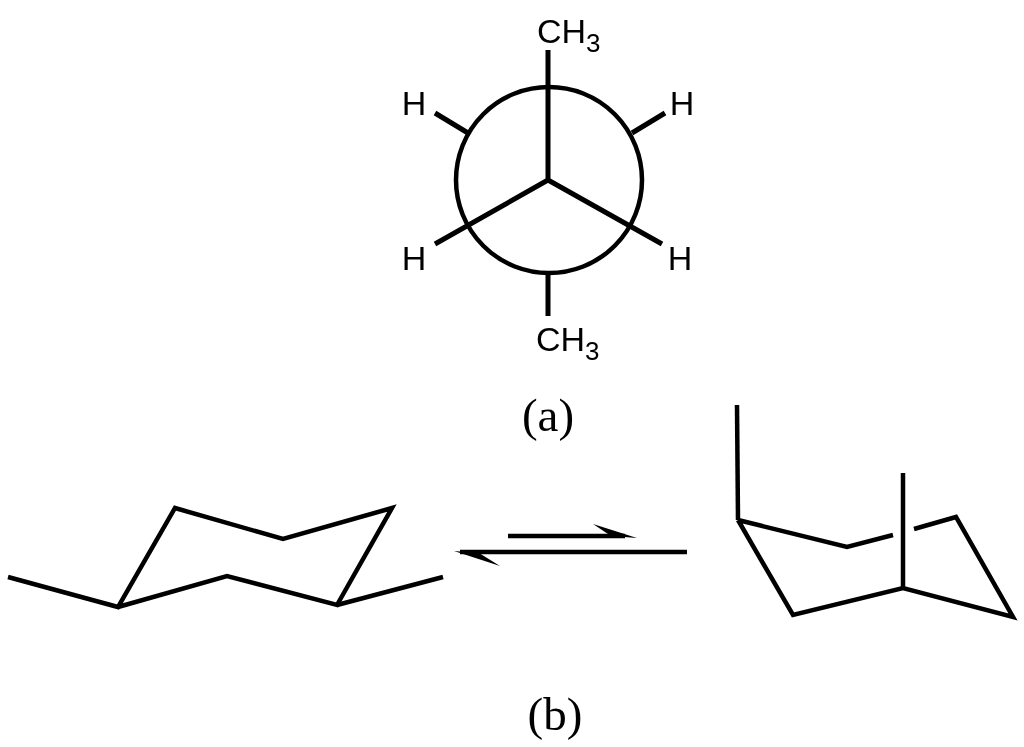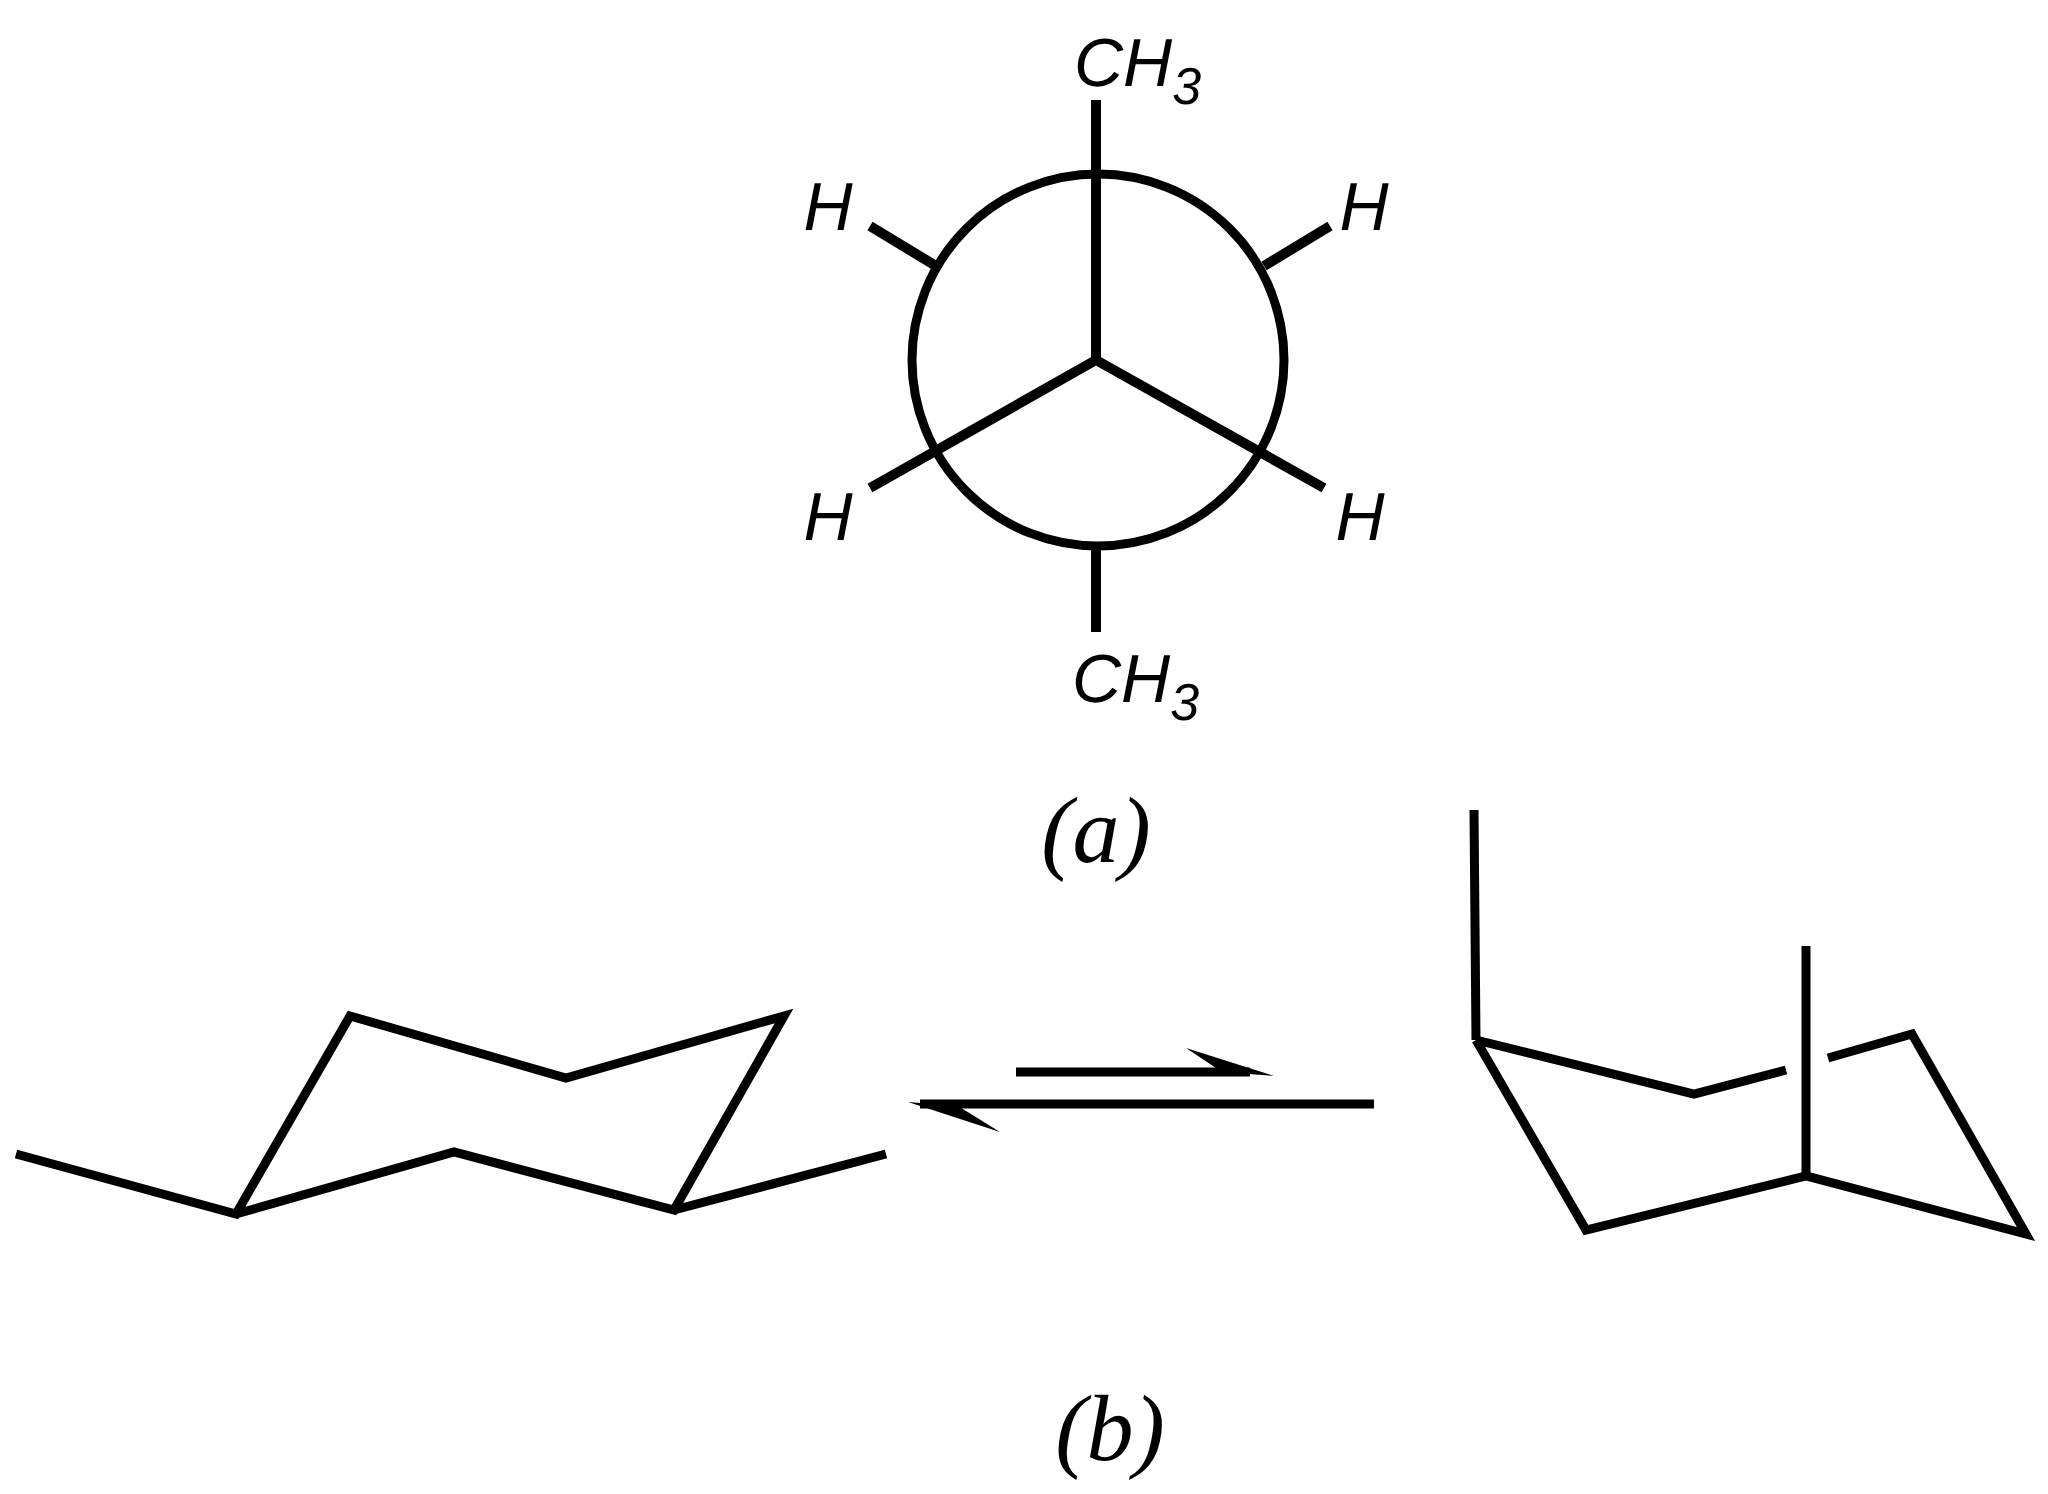--- a/index.html
+++ b/index.html
@@ -6,21 +6,20 @@
     margin: 0;
     padding: 0;
     background: #ffffff;
   }
   .page {
     position: relative;
     width: 1024px;
     height: 747px;
     background: #ffffff;
     overflow: hidden;
-    font-style: italic;
   }
   svg.figure {
     display: block;
     width: 1024px;
     height: 747px;
   }
   .atom-label {
     font-family: "Liberation Sans", sans-serif;
     font-size: 34px;
   }

